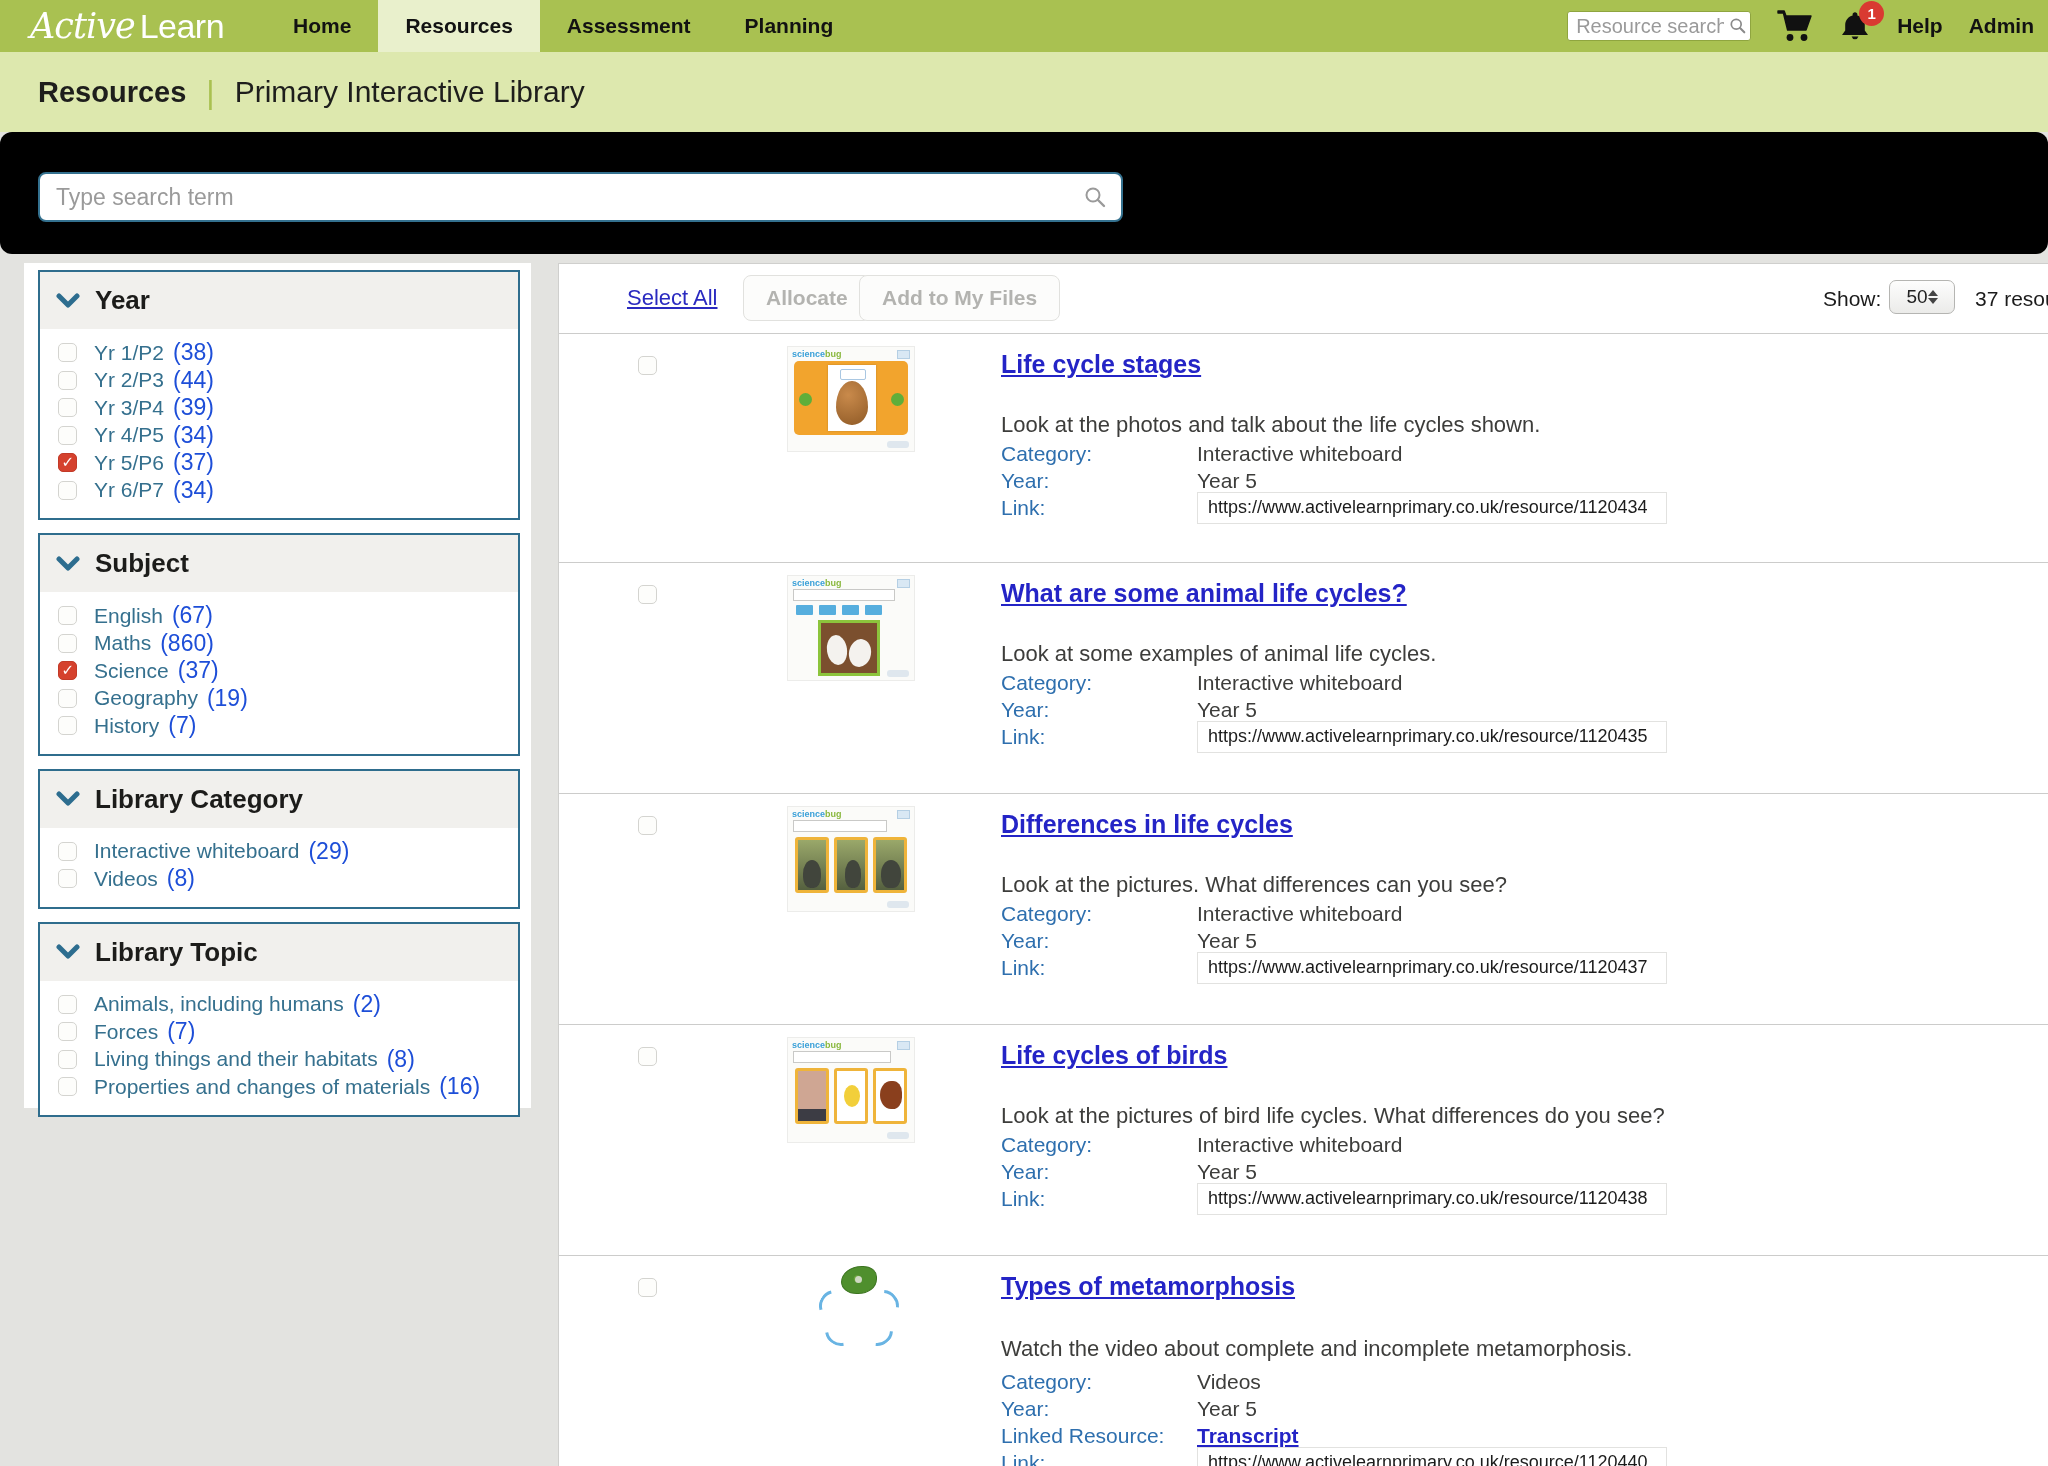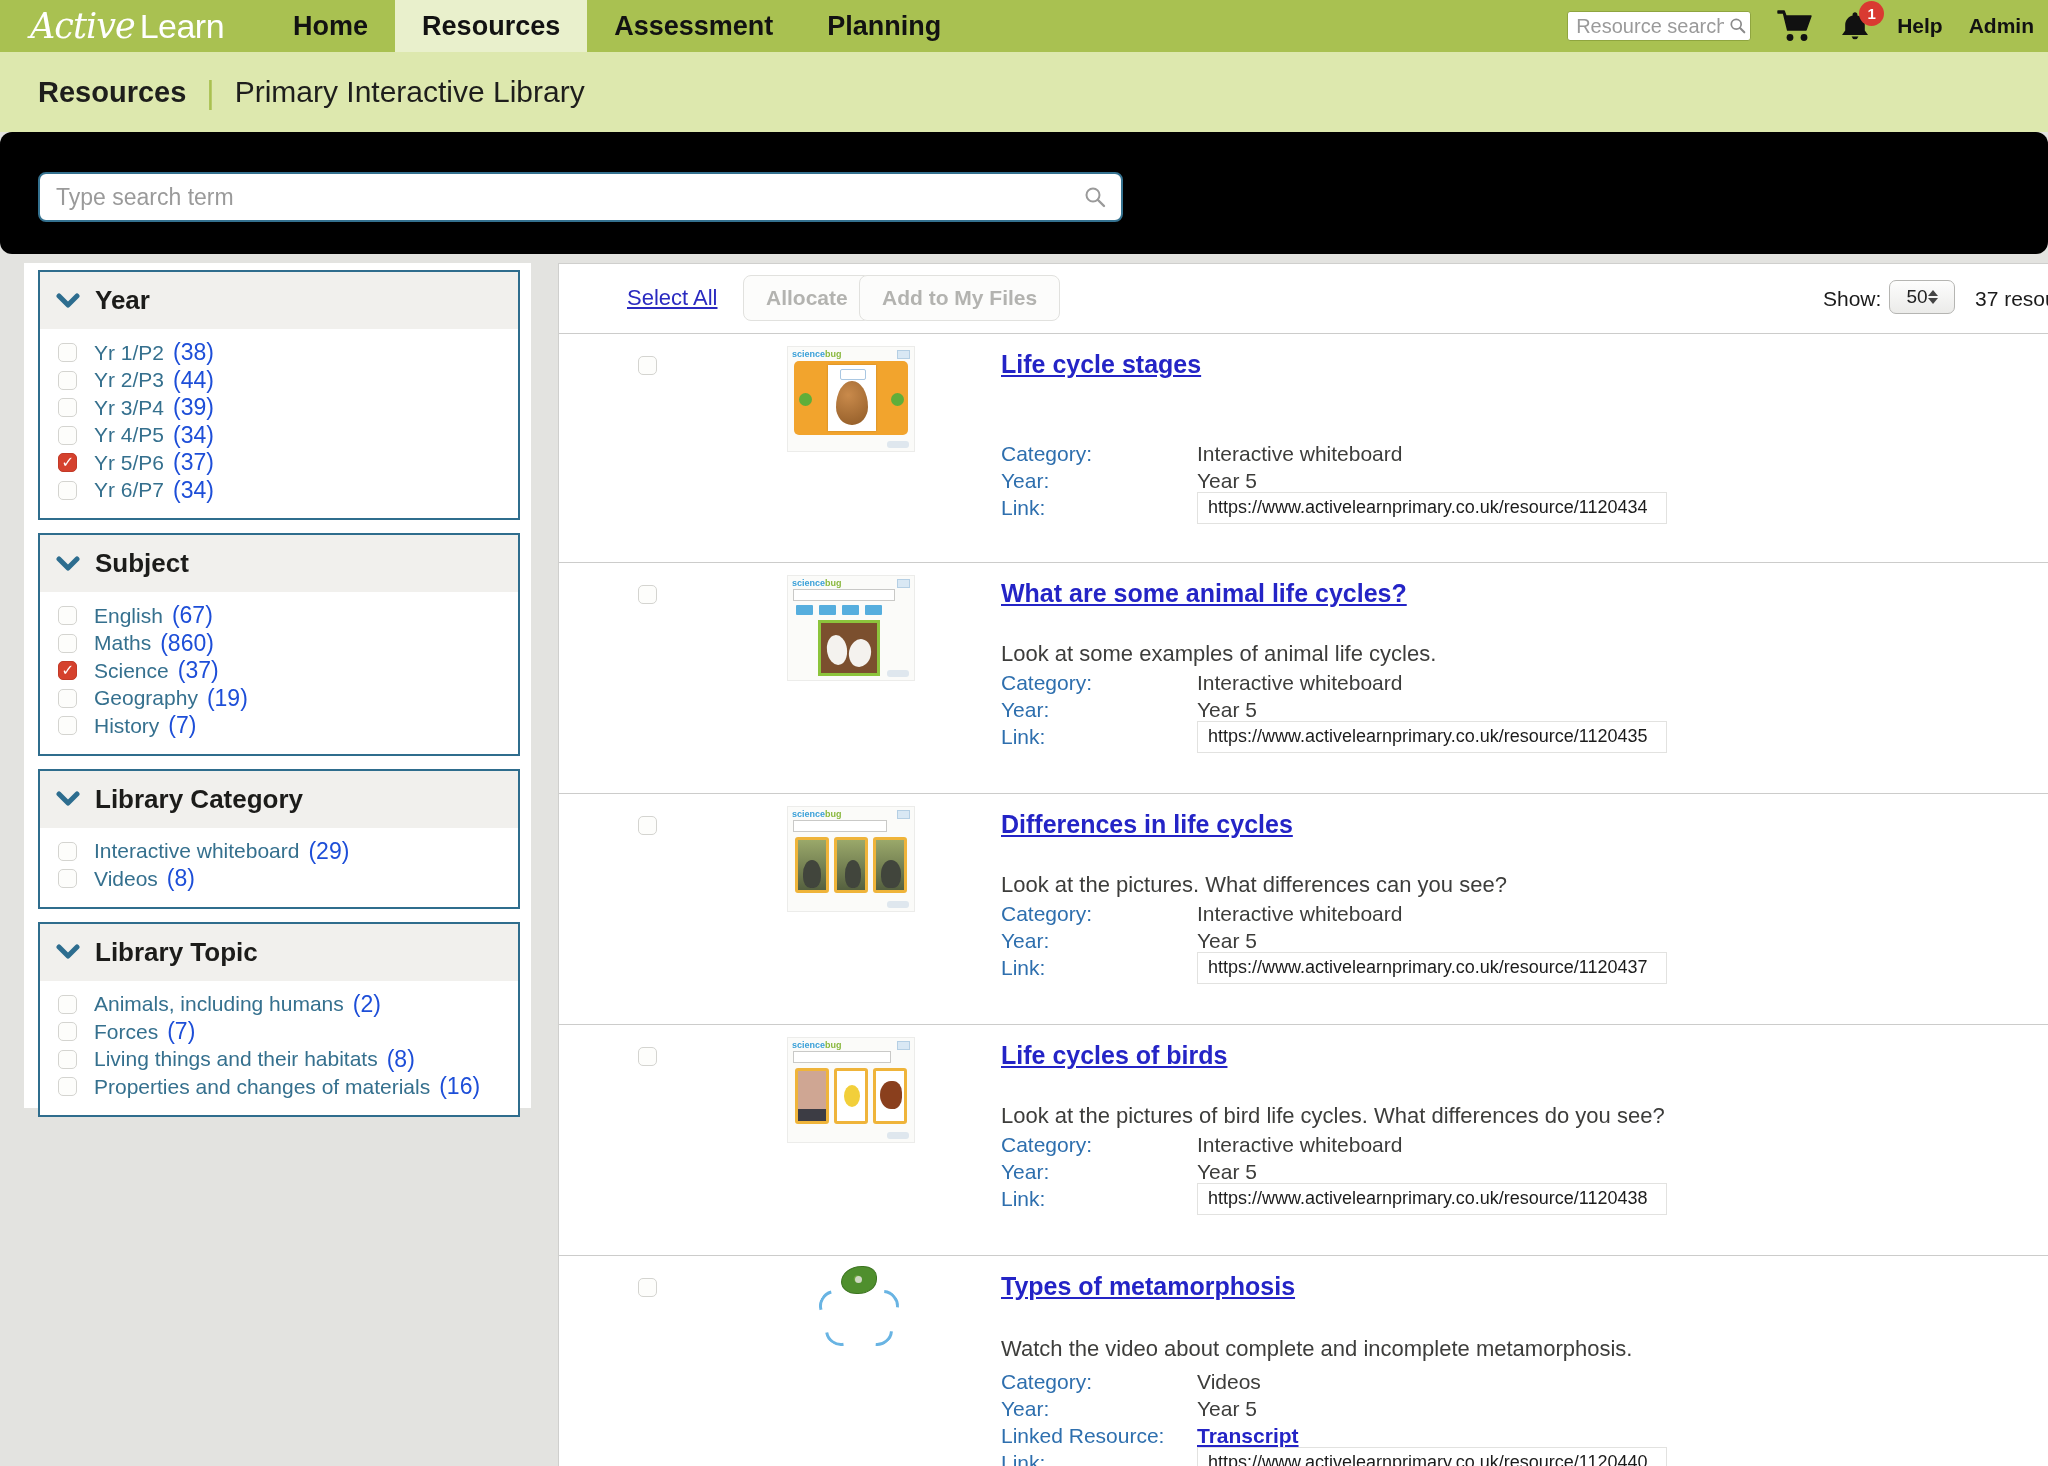--- a/index.html
+++ b/index.html
@@ -8,21 +8,21 @@
     background:#e3e3e0;
     font-family:"Liberation Sans","DejaVu Sans",sans-serif;
     color:#1d1d1b;
   }
   
   .navbar{position:absolute;left:0;top:0;width:2048px;height:52px;background:#a9c151;display:flex;align-items:stretch;}
   .logo{display:flex;align-items:center;margin-left:30px;height:52px;}
   .logo .lg-a{font-family:"DejaVu Serif",serif;font-style:italic;font-size:35px;color:#fff;letter-spacing:-1px;}
   .logo .lg-l{font-family:"Liberation Sans",sans-serif;font-weight:400;font-size:34px;color:#fff;margin-left:5px;letter-spacing:-0.5px;}
   .nav-tabs{display:flex;margin-left:42px;height:52px;}
-  .nav-tab{display:flex;align-items:center;padding:0 27px;font-size:27px;font-weight:700;color:#121212;cursor:pointer;}
+  .nav-tab{display:flex;align-items:center;padding:0 27px;font-size:21px;font-weight:700;color:#121212;cursor:pointer;}
   .nav-tab.active{background:#e9f0cc;}
   .nav-right{position:absolute;right:14px;top:0;height:52px;display:flex;align-items:center;gap:26px;}
   .res-search{position:relative;}
   .res-search input{width:148px;height:28px;border:1px solid #8fa53f;border-radius:3px;background:#fff;font-size:20px;color:#444;padding:0 26px 0 8px;outline:none;font-family:inherit;}
   .res-search input::placeholder{color:#9a9a9a;}
   .res-search svg{position:absolute;right:5px;top:6px;}
   .icon-btn{position:relative;display:flex;align-items:center;}
   .badge{position:absolute;top:-9px;right:-13px;width:25px;height:25px;background:#d93a31;border-radius:50%;color:#fff;font-size:15px;font-weight:700;display:flex;align-items:center;justify-content:center;}
   .nav-link{font-size:21px;font-weight:700;color:#121212;cursor:pointer;}
   
@@ -330,20 +330,21 @@
       <span class="t-btn"></span>
       <div class="t-orange"></div>
       <div class="t-card"></div>
       <div class="t-label"></div>
       <div class="t-egg"></div>
       <span class="t-gc gl"></span>
       <span class="t-gc gr"></span>
       <span class="t-pill"></span>
     </div>
     <a class="r-title">Life cycle stages</a>
+    <div class="r-desc">Look at the photos and talk about the life cycles shown.</div>
     <div class="r-meta">
       <span class="m-label">Category:</span>
       <span class="m-value">Interactive whiteboard</span>
       <span class="m-label">Year:</span>
       <span class="m-value">Year 5</span>
       <span class="m-label">Link:</span>
       <span class="m-value">
           <input class="m-link-input" value="https://www.activelearnprimary.co.uk/resource/1120434" style="">
         </span>
     </div>

